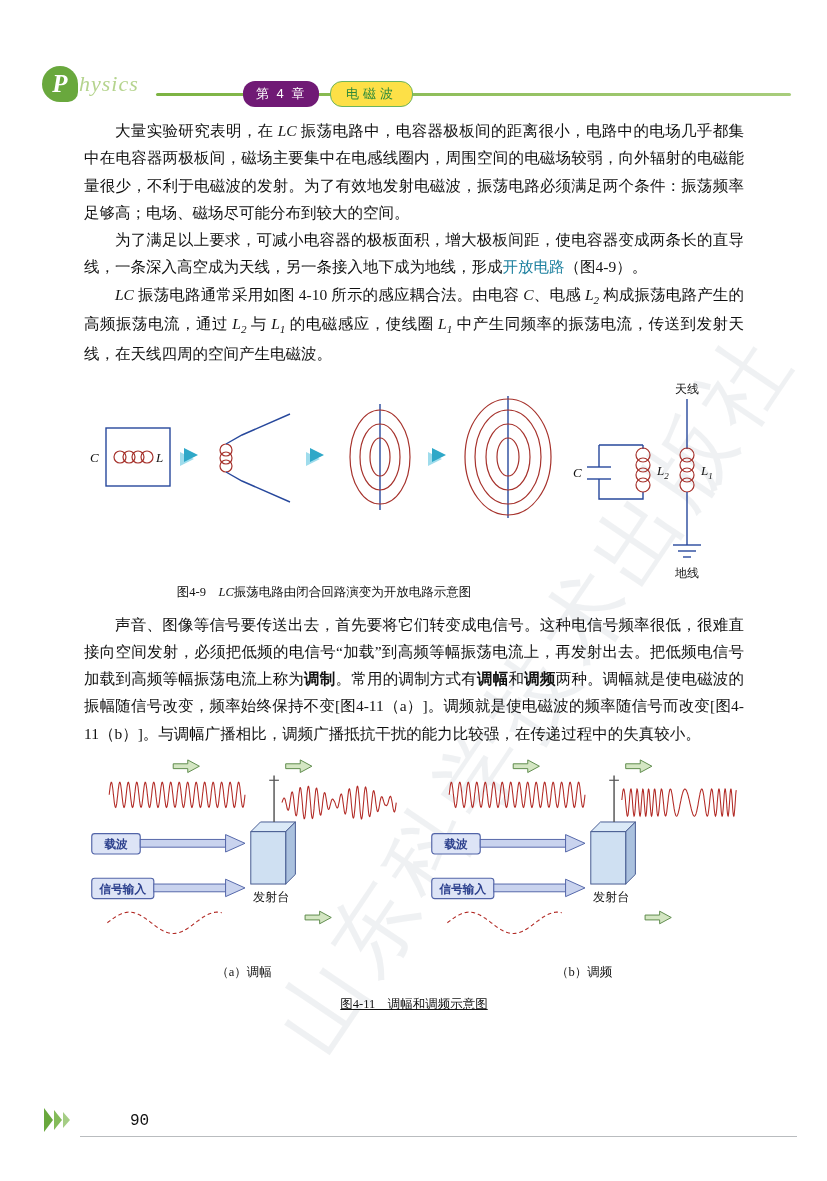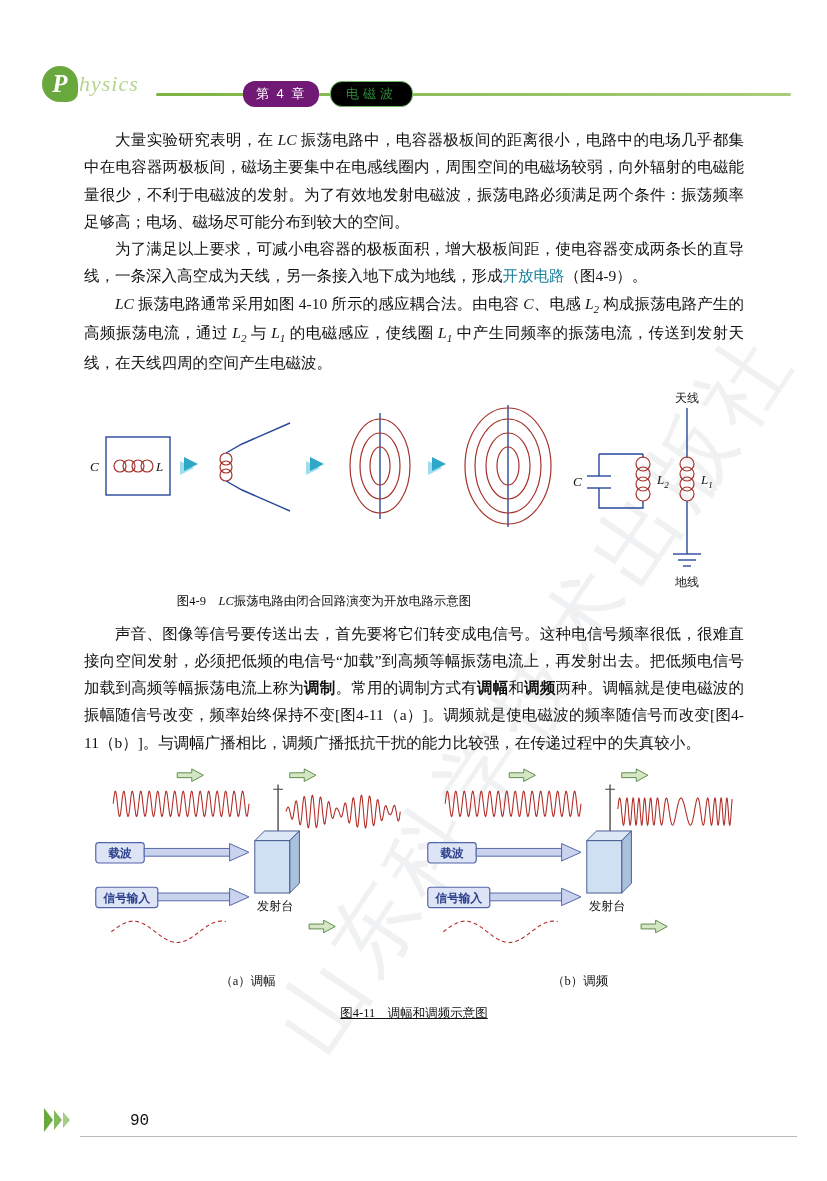--- a/index.html
+++ b/index.html
@@ -15,42 +15,42 @@
   
   .logo { position:absolute; left:42px; top:66px; display:flex; align-items:center; }
   .logo-leaf { display:inline-flex; width:36px; height:36px; background:#69a83d;
     border-radius:50% 50% 10px 50%; color:#fff; align-items:center; justify-content:center;
     font-size:25px; font-weight:bold; font-style:italic; }
   .logo-text { color:#b5d48e; font-size:22px; font-style:italic; letter-spacing:1px; margin-left:1px; }
   .header-rule { position:absolute; left:156px; right:36px; top:93px; height:3px;
     background:linear-gradient(to right,#7cb342,#a8cd7c); border-radius:2px; }
   .chapter-badge { position:absolute; left:243px; top:81px; background:#701a75; color:#fff;
     font-family:"Liberation Sans",sans-serif; font-size:13px; padding:4px 13px; border-radius:12px; letter-spacing:2px; }
-  .section-badge { position:absolute; left:330px; top:81px; background:#000000; color:#2f8a3a;
+  .section-badge { position:absolute; left:330px; top:81px; background:#fde047; color:#2f8a3a;
     border:1.5px solid #6db55e; font-family:"Liberation Sans",sans-serif; font-size:13px;
     padding:3px 15px; border-radius:12px; letter-spacing:4px; }
 
   
-  .content { position:absolute; left:84px; top:126px; width:660px; font-size:15.5px; line-height:1.76; text-align:justify; }
+  .content { position:absolute; left:84px; top:117px; width:660px; font-size:15.5px; line-height:1.76; text-align:justify; }
   .content p { text-indent:2em; }
   .seg-i { font-style:italic; }
   .seg-b { font-weight:bold; }
   .seg-c { color:#1b7f9e; }
   sub.seg-isub { font-style:italic; font-size:0.72em; }
 
   
   figure { text-align:center; }
   .figrow { display:flex; align-items:flex-end; margin:12px 0 8px 0; }
   .figcap { font-size:12.5px; margin-top:4px; color:#111; text-align:center; }
   .svg-lbl { font-family:"Liberation Serif",serif; font-style:italic; font-size:13px; fill:#111; }
   .svg-cn  { font-family:"Liberation Serif",serif; font-size:12px; fill:#111; }
   .blue { stroke:#27489c; fill:none; stroke-width:1.4; }
   .redcoil { stroke:#a6322c; fill:none; stroke-width:1.2; }
 
-  .fig11-panels { display:flex; justify-content:center; gap:12px; margin-top:8px; }
+  .fig11-panels { display:flex; gap:20px; margin-top:8px; }
   .wave { fill:none; stroke:#b22a25; stroke-width:1.1; }
   .wave.dashed { stroke-dasharray:4 3; }
   .iobox { fill:#dde4f6; stroke:#5365a8; stroke-width:1.2; }
   .iobox-label { font-size:12px; fill:#2b3f8c; font-weight:bold; font-family:"Liberation Sans",sans-serif; }
   .pipe { fill:#c9d3ee; stroke:#5365a8; stroke-width:1; }
   .station-label { font-size:12.5px; fill:#111; font-family:"Liberation Serif",serif; }
   .subcap { font-size:12.5px; margin-top:2px; }
   .fig11-maincap { font-size:12.5px; text-align:center; margin-top:10px;text-decoration:underline; }
 
   

